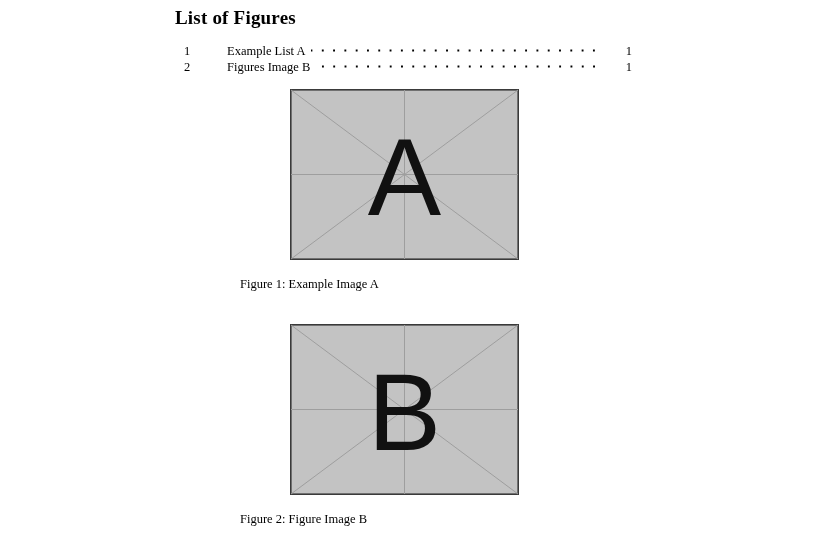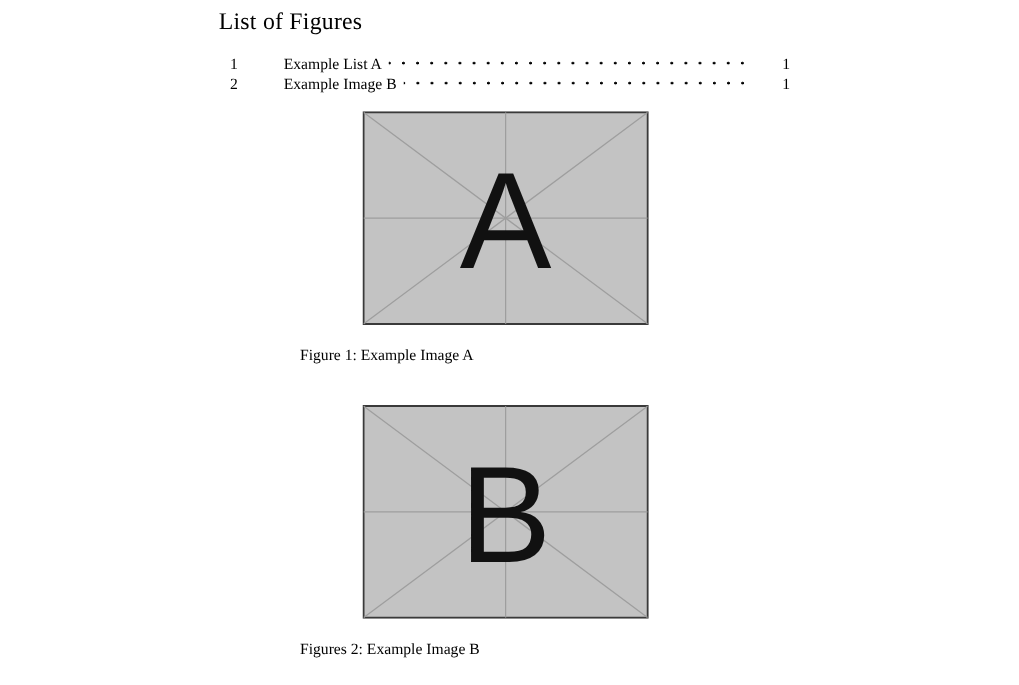--- a/index.html
+++ b/index.html
@@ -17,21 +17,21 @@
     height: 548px;
     overflow: hidden;
     background: #ffffff;
   }
   .lof-heading {
     position: absolute;
     left: 175px;
     top: 5px;
     font-size: 19px;
     line-height: 25px;
-    font-weight: normal;
+    font-weight: bold;
     letter-spacing: 0.2px;
   }
   .lof-list {
     position: absolute;
     left: 184px;
     top: 43px;
     width: 448px;
   }
   .lof-entry {
     display: flex;
@@ -94,21 +94,21 @@
 
     <div class="lof-entry">
       <span class="lof-num">1</span>
       <span class="lof-label">Example List A</span>
       <span class="lof-dots"></span>
       <span class="lof-page">1</span>
     </div>
 
     <div class="lof-entry">
       <span class="lof-num">2</span>
-      <span class="lof-label">Example Image B</span>
+      <span class="lof-label">Figures Image B</span>
       <span class="lof-dots"></span>
       <span class="lof-page">1</span>
     </div>
 
   </div>
 
   <svg class="figure-image fig-a" width="229" height="171" viewBox="0 0 229 171">
     <rect x="0.8" y="0.8" width="227.4" height="169.4" fill="#c3c3c3" stroke="#3a3a3a" stroke-width="1.6"></rect>
     <g stroke="#9e9e9e" stroke-width="1">
       <line x1="1" y1="1" x2="228" y2="170"></line>
@@ -125,15 +125,15 @@
     <rect x="0.8" y="0.8" width="227.4" height="169.4" fill="#c3c3c3" stroke="#3a3a3a" stroke-width="1.6"></rect>
     <g stroke="#9e9e9e" stroke-width="1">
       <line x1="1" y1="1" x2="228" y2="170"></line>
       <line x1="228" y1="1" x2="1" y2="170"></line>
       <line x1="1" y1="85.5" x2="228" y2="85.5"></line>
       <line x1="114.5" y1="1" x2="114.5" y2="170"></line>
     </g>
     <text class="ph-letter" x="114.5" y="125.5" text-anchor="middle" font-size="110" fill="#111111">B</text>
   </svg>
 
-  <div class="figure-caption cap-b">Figures 2: Example Image B</div>
+  <div class="figure-caption cap-b">Figure 2: Figure Image B</div>
 
 </div>
 
 </body></html>

